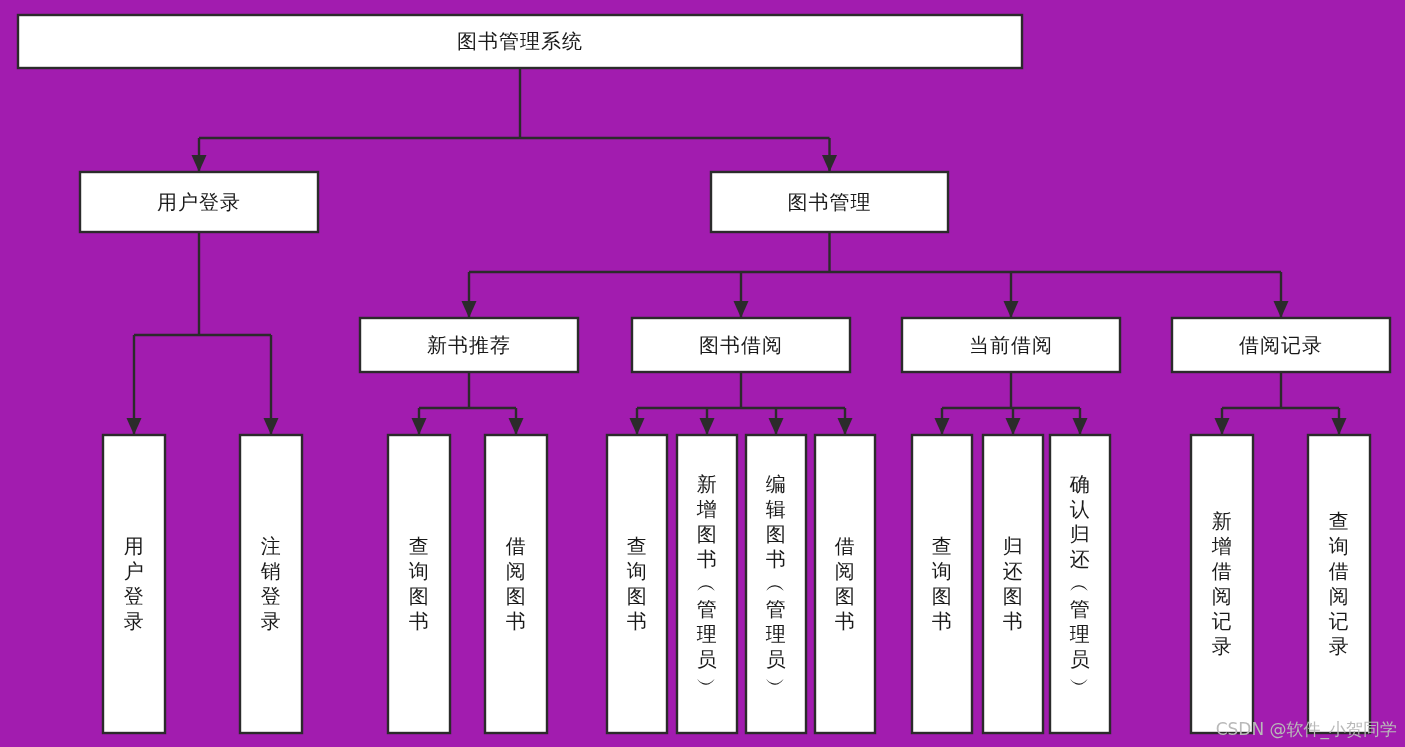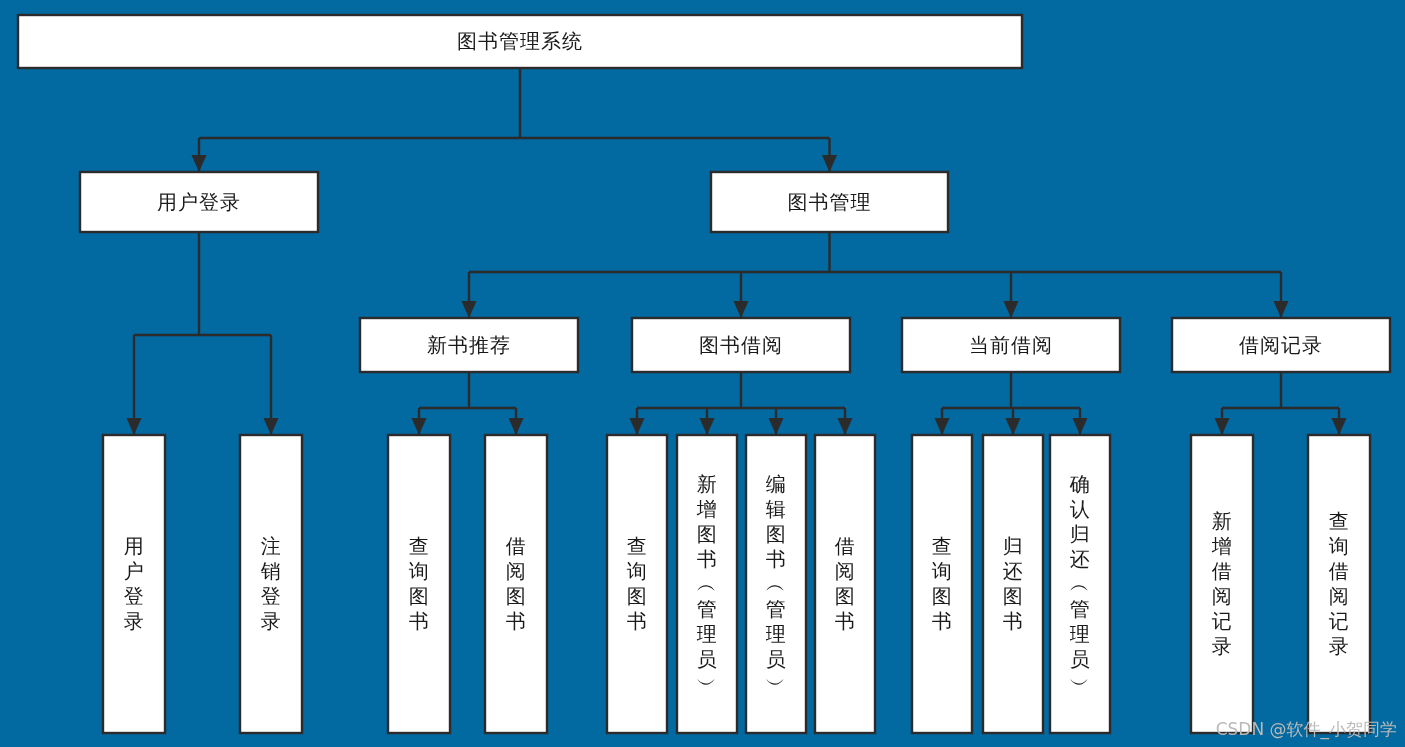--- a/index.html
+++ b/index.html
@@ -10,21 +10,21 @@
   body {
     width: 1405px;
     height: 747px;
     font-family: "DejaVu Sans", "Liberation Sans", sans-serif;
     overflow: hidden;
   }
   #diagram-root {
     position: relative;
     width: 1405px;
     height: 747px;
-    background: #0369a1;
+    background: #a21caf;
   }
   svg#flow-svg {
     position: absolute;
     left: 0;
     top: 0;
     width: 1405px;
     height: 747px;
     display: block;
   }
   .node-box {

